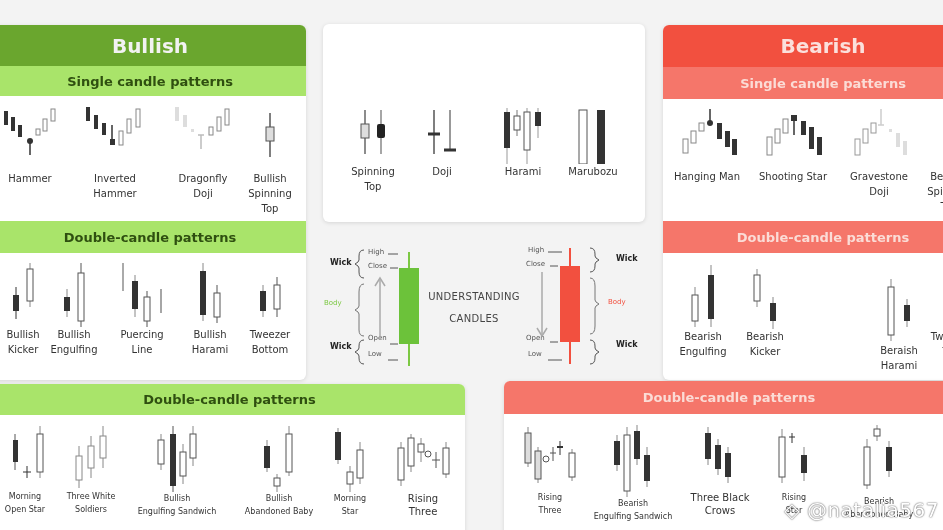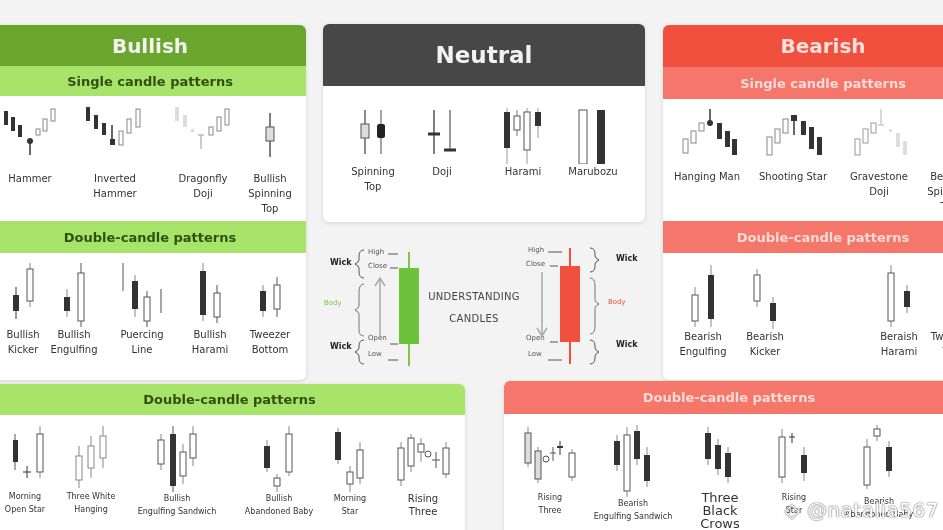--- a/index.html
+++ b/index.html
@@ -130,23 +130,20 @@
       <line x1="10" y1="24" x2="10" y2="56" stroke="#888"></line>
       <rect x="7" y="30" width="6" height="20" fill="#333"></rect>
       <line x1="24" y1="16" x2="24" y2="56" stroke="#555"></line>
       <rect x="21" y="24" width="6" height="24" fill="#fff" stroke="#555"></rect>
     </svg>
     <div class="lbl" style="margin-top:0"><span>Tweezer</span><br><span>Bottom</span></div>
   </div>
 </div>
 
 <div class="panel" style="left:323px; top:24px; width:322px; height:198px; border-radius:6px;">
-  <div class="hdr gray-hdr" style="height:62px;">
-    <span>Neutral</span>
-  </div>
   <div class="item" style="left:22px; top:84px; width:56px;">
     <svg width="40" height="50" viewBox="0 0 40 50">
       <line x1="12" y1="2" x2="12" y2="46" stroke="#666" stroke-width="1.5"></line>
       <rect x="8" y="16" width="8" height="14" fill="#ddd" stroke="#555"></rect>
       <line x1="28" y1="2" x2="28" y2="46" stroke="#888" stroke-width="1.5"></line>
       <rect x="24" y="16" width="8" height="14" fill="#222" rx="2"></rect>
     </svg>
     <div class="lbl"><span>Spinning</span><br><span>Top</span></div>
   </div>
   <div class="item" style="left:96px; top:84px; width:46px;">
@@ -299,21 +296,21 @@
   </div>
   <div class="item" style="left:76px; top:238px; width:52px;">
     <svg width="40" height="66" viewBox="0 0 40 66">
       <line x1="12" y1="6" x2="12" y2="44" stroke="#888"></line>
       <rect x="9" y="12" width="6" height="26" fill="#fff" stroke="#555"></rect>
       <line x1="28" y1="34" x2="28" y2="66" stroke="#888"></line>
       <rect x="25" y="40" width="6" height="18" fill="#333"></rect>
     </svg>
     <div class="lbl" style="margin-top:0"><span>Bearish</span><br><span>Kicker</span></div>
   </div>
-  <div class="item" style="left:210px; top:238px; width:52px;">
+  <div class="item" style="left:210px; top:252px; width:52px;">
     <svg width="40" height="66" viewBox="0 0 40 66">
       <line x1="12" y1="2" x2="12" y2="64" stroke="#888"></line>
       <rect x="9" y="10" width="6" height="48" fill="#fff" stroke="#555"></rect>
       <line x1="28" y1="22" x2="28" y2="50" stroke="#888"></line>
       <rect x="25" y="28" width="6" height="16" fill="#333"></rect>
     </svg>
     <div class="lbl" style="margin-top:0"><span>Beraish</span><br><span>Harami</span></div>
   </div>
   <div class="item" style="left:268px; top:238px; width:40px;">
     <svg width="20" height="66" viewBox="0 0 20 66"></svg>
@@ -338,21 +335,21 @@
   </div>
   <div class="item" style="left:68px; top:42px; width:58px;">
     <svg width="40" height="62" viewBox="0 0 40 62">
       <line x1="8" y1="20" x2="8" y2="62" stroke="#888"></line>
       <rect x="5" y="30" width="6" height="24" fill="#fff" stroke="#888"></rect>
       <line x1="20" y1="10" x2="20" y2="52" stroke="#888"></line>
       <rect x="17" y="20" width="6" height="22" fill="#fff" stroke="#888"></rect>
       <line x1="32" y1="0" x2="32" y2="42" stroke="#888"></line>
       <rect x="29" y="10" width="6" height="22" fill="#fff" stroke="#888"></rect>
     </svg>
-    <div class="lbl" style="font-size:8px; line-height:13px; margin-top:2px;"><span>Three White</span><br><span>Hanging</span></div>
+    <div class="lbl" style="font-size:8px; line-height:13px; margin-top:2px;"><span>Three White</span><br><span>Soldiers</span></div>
   </div>
   <div class="item" style="left:140px; top:42px; width:86px;">
     <svg width="44" height="66" viewBox="0 0 44 66">
       <line x1="6" y1="8" x2="6" y2="44" stroke="#888"></line>
       <rect x="3" y="14" width="6" height="24" fill="#fff" stroke="#555"></rect>
       <line x1="18" y1="0" x2="18" y2="66" stroke="#555"></line>
       <rect x="15" y="8" width="6" height="52" fill="#333"></rect>
       <line x1="28" y1="18" x2="28" y2="58" stroke="#888"></line>
       <rect x="25" y="26" width="6" height="24" fill="#fff" stroke="#555"></rect>
       <line x1="38" y1="0" x2="38" y2="40" stroke="#888"></line>
@@ -435,21 +432,21 @@
   </div>
   <div class="item" style="left:186px; top:44px; width:60px;">
     <svg width="40" height="60" viewBox="0 0 40 60">
       <line x1="8" y1="2" x2="8" y2="40" stroke="#888"></line>
       <rect x="5" y="8" width="6" height="26" fill="#333"></rect>
       <line x1="18" y1="14" x2="18" y2="50" stroke="#888"></line>
       <rect x="15" y="20" width="6" height="24" fill="#333"></rect>
       <line x1="28" y1="22" x2="28" y2="58" stroke="#888"></line>
       <rect x="25" y="28" width="6" height="24" fill="#333"></rect>
     </svg>
-    <div class="lbl" style="font-size:13px; line-height:13px;text-align:center;"><span>Three Black</span><br><span>Crows</span></div>
+    <div class="lbl" style="font-size:10px; line-height:13px;text-align:center;"><span>Three Black</span><br><span>Crows</span></div>
   </div>
   <div class="item" style="left:262px; top:44px; width:56px;">
     <svg width="40" height="60" viewBox="0 0 40 60">
       <line x1="8" y1="4" x2="8" y2="58" stroke="#888"></line>
       <rect x="5" y="12" width="6" height="40" fill="#fff" stroke="#555"></rect>
       <line x1="18" y1="8" x2="18" y2="18" stroke="#333"></line>
       <line x1="15" y1="12" x2="21" y2="12" stroke="#333"></line>
       <line x1="30" y1="22" x2="30" y2="56" stroke="#888"></line>
       <rect x="27" y="30" width="6" height="18" fill="#333"></rect>
     </svg>

